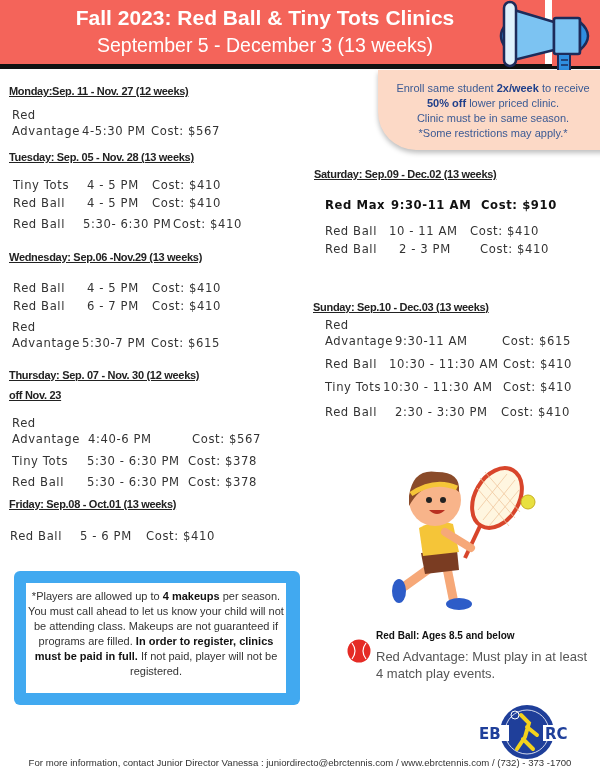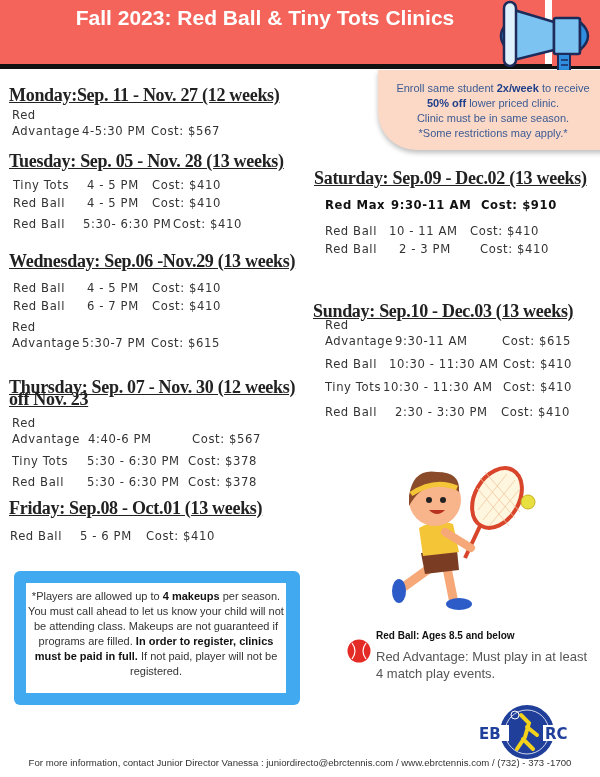--- a/index.html
+++ b/index.html
@@ -24,22 +24,22 @@
   .promo {
     position: absolute; left: 378px; top: 70px; width: 230px; height: 80px;
     background: #fcd9c6; border-radius: 0 0 0 38px;
     box-shadow: 0 3px 5px rgba(0,0,0,0.25);
     text-align: center; font-family: "Liberation Sans", sans-serif; font-size: 11px;
     color: #3b5a94; padding-top: 11px; line-height: 15px;
   }
   .promo b { color: #1f3f8a; }
 
   .day-heading {
-    position: absolute; font-family: Liberation Serif, serif; font-weight: bold;
-    font-size: 18px; color: #222; text-decoration: underline; white-space: nowrap;
+    position: absolute; font-family: Liberation Sans, sans-serif; font-weight: bold;
+    font-size: 11px; color: #222; text-decoration: underline; white-space: nowrap;
     letter-spacing: -0.3px;
   }
   .row {
     position: absolute; font-family: "DejaVu Sans", sans-serif; font-size: 11.6px;
     color: #333; white-space: nowrap; letter-spacing: 0.6px;
   }
   .row span { position: absolute; top: 0; white-space: nowrap; }
   .row.bold { font-weight: bold; color: #111; }
 
   .notice-box {
@@ -70,20 +70,21 @@
   .footer {
     position: absolute; left: 0; top: 757px; width: 600px; text-align: center;
     font-family: "Liberation Sans", sans-serif; font-size: 9.6px; color: #333; white-space: nowrap;
   }
 </style>
 </head>
 <body>
 
 <div class="header">
   <div class="header-title">Fall 2023: Red Ball &amp; Tiny Tots Clinics</div>
+  <div class="header-subtitle">September 5 - December 3 (13 weeks)</div>
 </div>
 <div class="header-bar"></div>
 <svg class="megaphone" viewBox="0 0 108 72">
   <rect x="60" y="0" width="48" height="66" fill="#f4645a"></rect>
   <path d="M22 10 L62 22 L62 50 L22 60 Z" fill="#7cc3f2" stroke="#1d2b5a" stroke-width="2.5"></path>
   <rect x="62" y="18" width="26" height="36" rx="2" fill="#7cc3f2" stroke="#1d2b5a" stroke-width="2.5"></rect>
   <path d="M88 22 Q104 36 88 50 Z" fill="#2f8ee0" stroke="#1d2b5a" stroke-width="2.5"></path>
   <path d="M14 24 Q4 36 14 48 Z" fill="#2f8ee0" stroke="#1d2b5a" stroke-width="2.5"></path>
   <rect x="12" y="2" width="12" height="64" rx="6" fill="#dff1fc" stroke="#1d2b5a" stroke-width="2.5"></rect>
   <rect x="66" y="54" width="12" height="18" fill="#2f8ee0" stroke="#1d2b5a" stroke-width="2"></rect>
@@ -138,21 +139,21 @@
 </div>
 <div class="row" style="left:12px; top:320px;">
   <span style="left:0">Red</span>
 </div>
 <div class="row" style="left:12px; top:336px;">
   <span style="left:0">Advantage</span>
   <span style="left:70px">5:30-7 PM</span>
   <span style="left:139px">Cost: $615</span>
 </div>
 
-<div class="day-heading" style="left:9px; top:369px;margin-top:8px;">Thursday: Sep. 07 - Nov. 30 (12 weeks)</div>
+<div class="day-heading" style="left:9px; top:369px;">Thursday: Sep. 07 - Nov. 30 (12 weeks)</div>
 <div class="day-heading" style="left:9px; top:389px;">off Nov. 23</div>
 <div class="row" style="left:12px; top:416px;">
   <span style="left:0">Red</span>
 </div>
 <div class="row" style="left:12px; top:432px;">
   <span style="left:0">Advantage</span>
   <span style="left:76px">4:40-6 PM</span>
   <span style="left:180px">Cost: $567</span>
 </div>
 <div class="row" style="left:12px; top:454px;">

